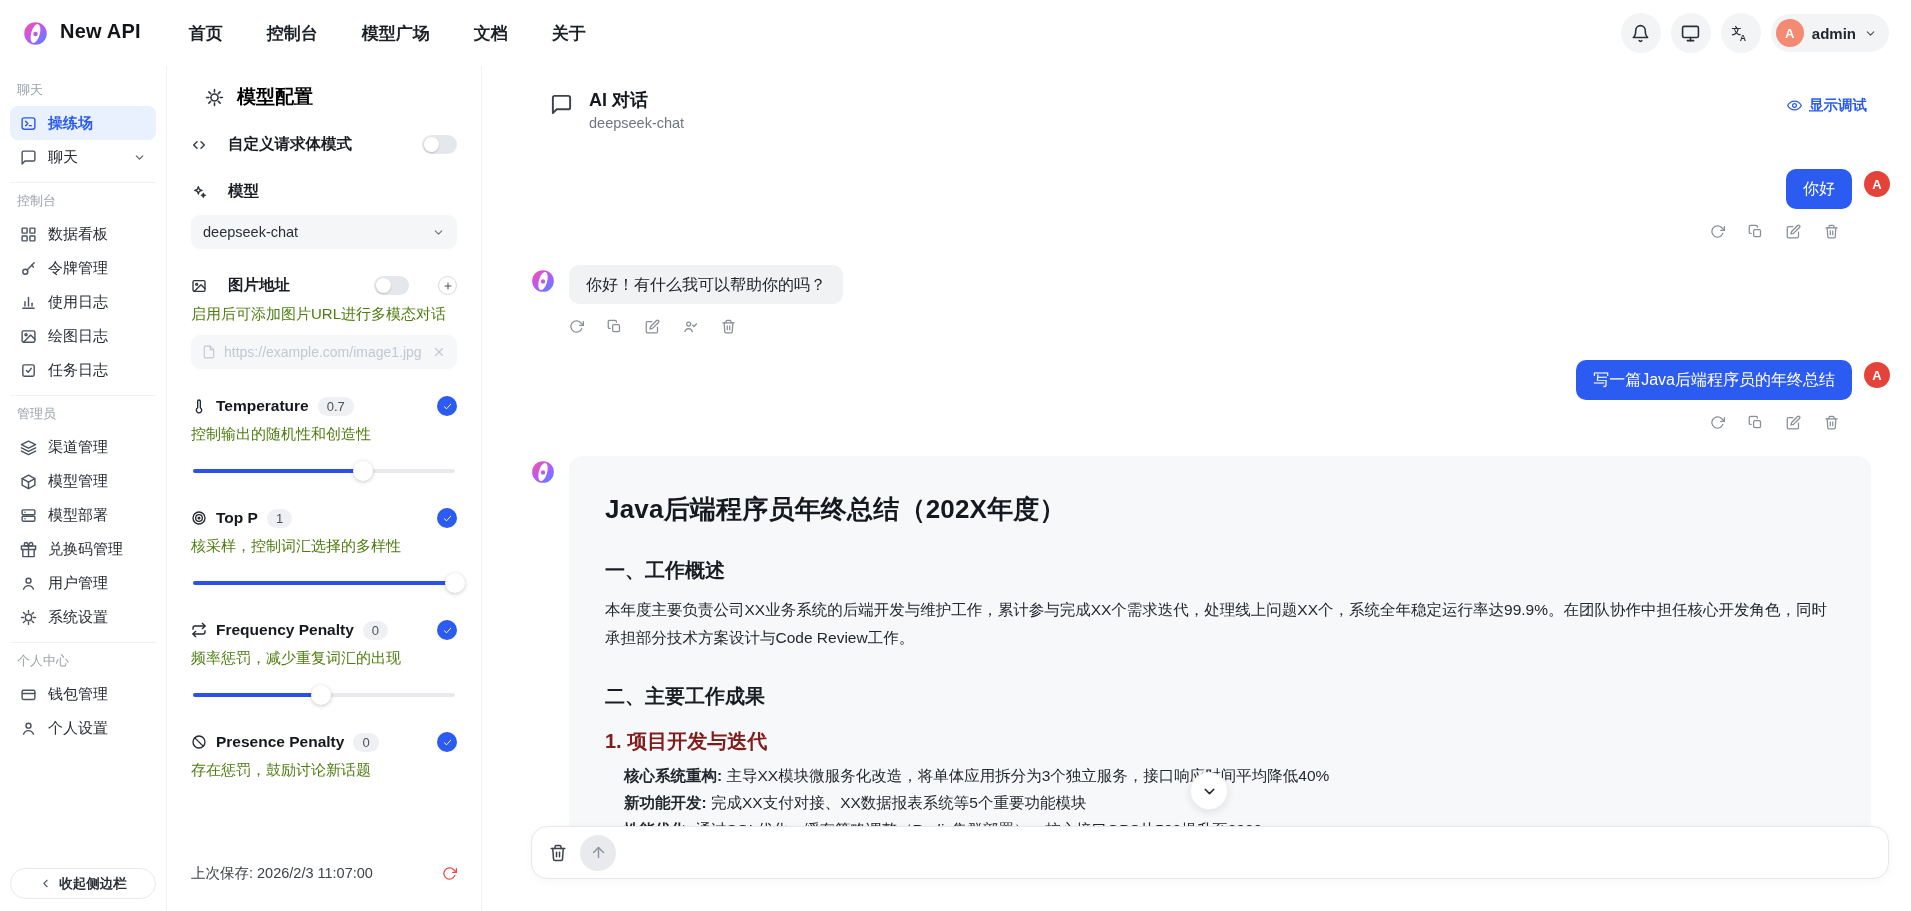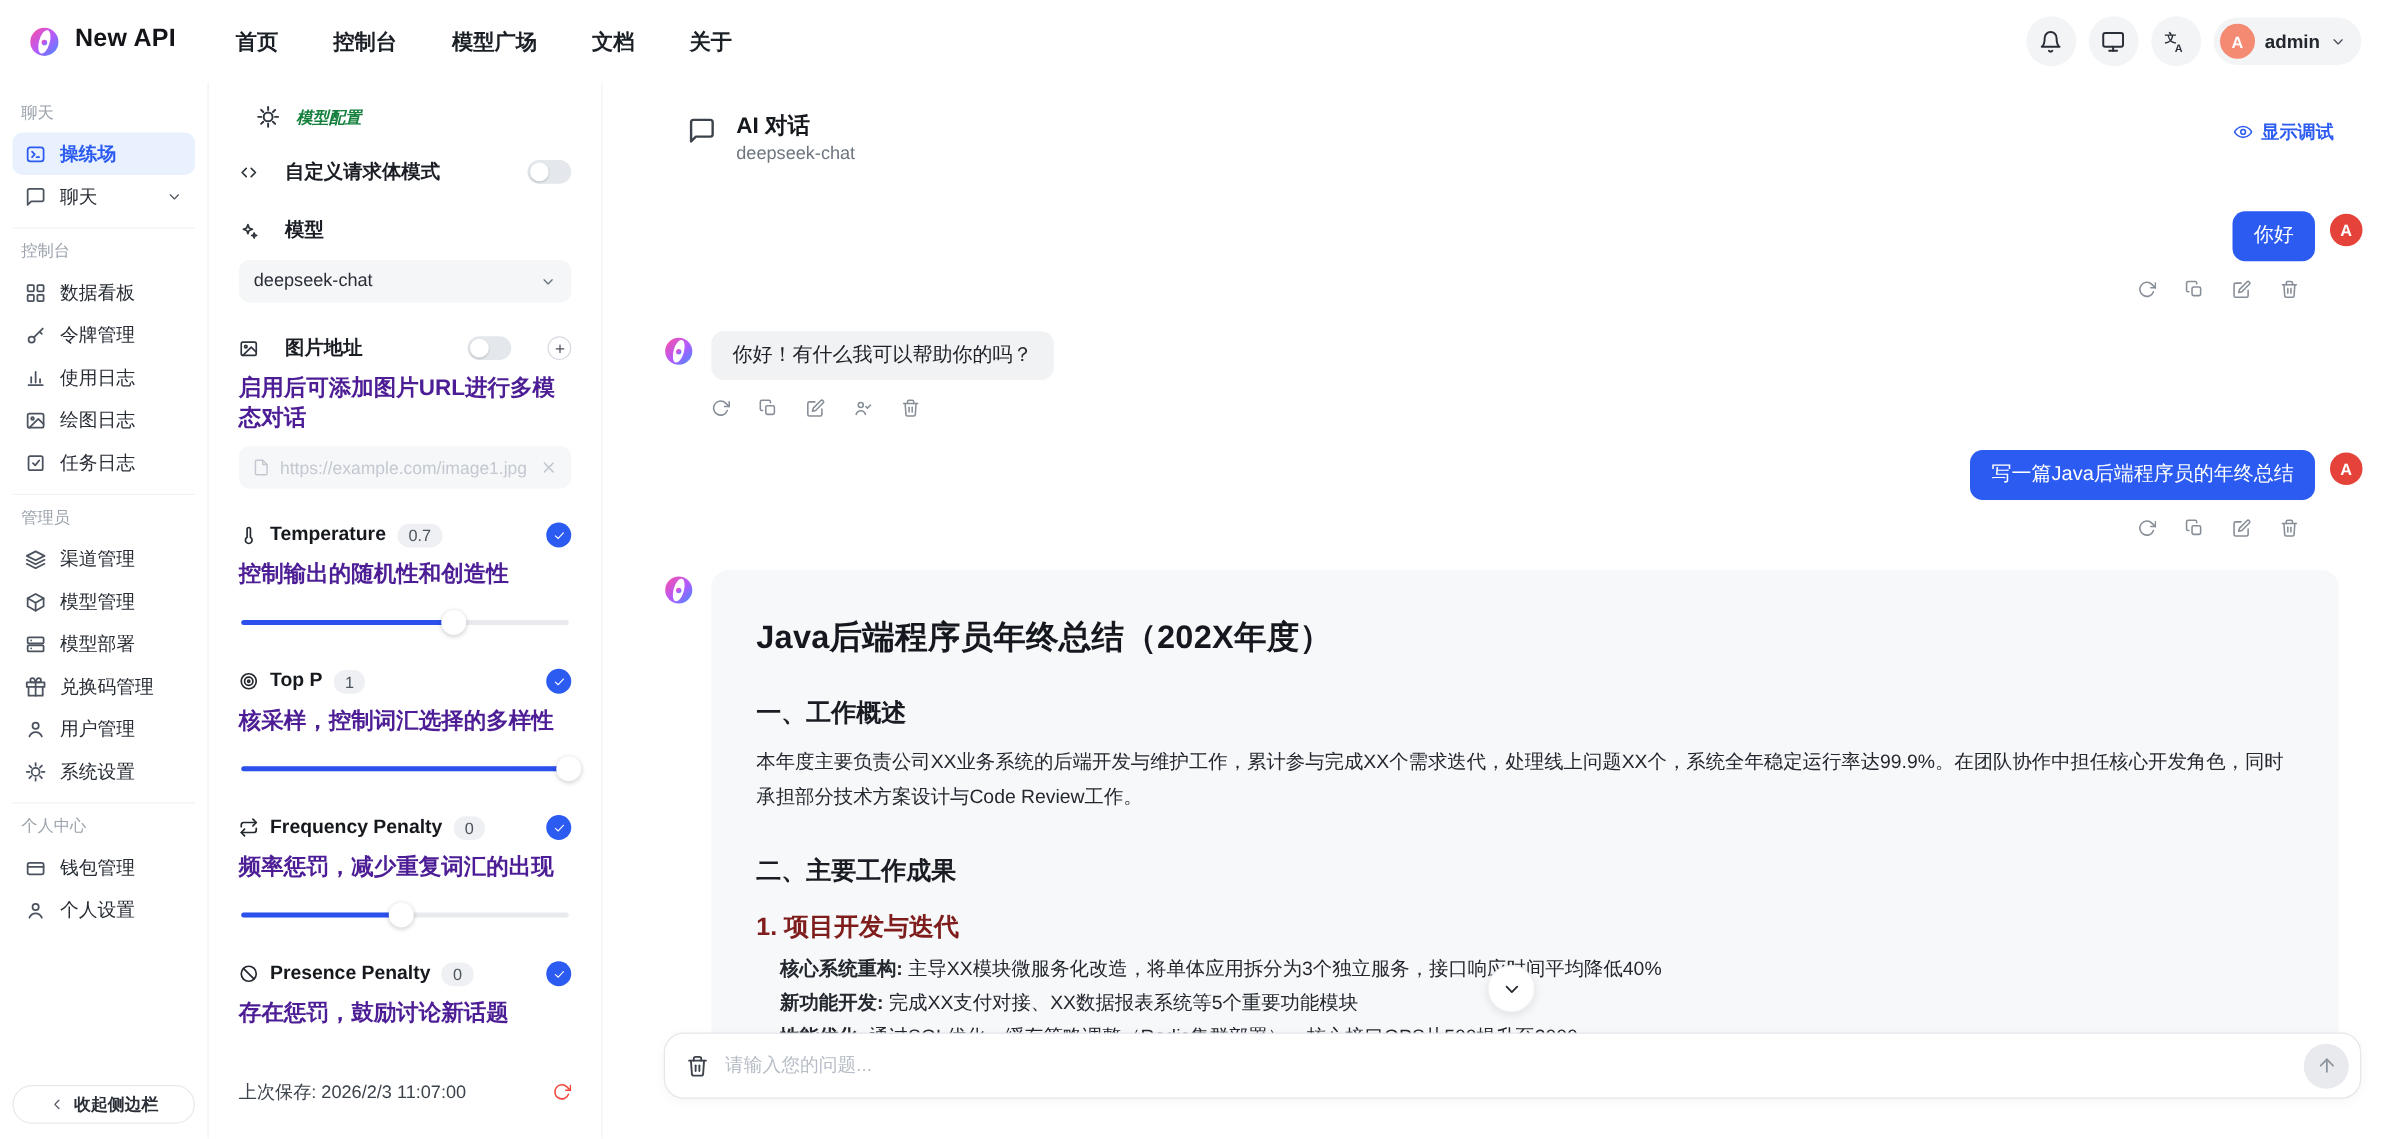--- a/index.html
+++ b/index.html
@@ -36,32 +36,32 @@
   .side-item.active { background:#e9f1fe; color:#2b5bf0; font-weight:600; }
   .side-item.active .s-ic { color:#2b5bf0; }
   .side-item .chev { margin-left:auto; font-size:13px; color:#565d66; }
   .collapse-btn { margin-top:auto; height:31px; border:1px solid #e7e9ed; background:#fff; border-radius:16px; display:flex; align-items:center; justify-content:center; gap:7px; font-size:13.5px; font-weight:600; color:#2a2f37; cursor:pointer; }
   .collapse-btn .s-ic { font-size:13px; color:#555c65; display:flex; }
 
   
   .config { width:315px; flex:0 0 315px; border-right:1px solid #f1f2f4; padding:18px 24px 14px; display:flex; flex-direction:column; overflow:hidden; }
   .cfg-header { display:flex; align-items:center; gap:13px; padding-left:14px; margin-bottom:24px; }
   .cfg-header .s-ic { font-size:19px; color:#2f353d; display:flex; }
-  .cfg-title { font-size:13px; font-weight:700; color:#15803d;font-style:italic; }
+  .cfg-title { font-size:19px; font-weight:700; color:#000000; }
   .cfg-row { display:flex; align-items:center; gap:21px; }
   .cfg-row .s-ic { font-size:16px; color:#2f353d; display:flex; }
   .cfg-label { font-size:15.5px; font-weight:700; color:#1a1e24; }
   .spacer { flex:1; }
   .toggle { width:35px; height:19px; border-radius:10px; background:#e4e7eb; position:relative; cursor:pointer; flex:0 0 auto; }
   .toggle::after { content:""; position:absolute; left:2px; top:2px; width:15px; height:15px; border-radius:50%; background:#fff; box-shadow:0 1px 2px rgba(0,0,0,.18); }
   .plus-btn { width:19px; height:19px; border-radius:50%; border:1px solid #d6dae0; color:#4a5057; display:flex; align-items:center; justify-content:center; font-size:12px; margin-left:8px; cursor:pointer; }
   .select { margin-top:13px; height:34px; background:#f5f6f8; border-radius:9px; display:flex; align-items:center; padding:0 12px; font-size:14.5px; color:#2a2f37; cursor:pointer; }
   .select .chev { margin-left:auto; font-size:13px; color:#6a727c; }
   .cfg-block { margin-top:26px; }
-  .cfg-desc { margin-top:9px; font-size:18px; color:#4c1d95;font-weight:bold; }
+  .cfg-desc { margin-top:9px; font-size:15px; color:#4d7c0f; }
   .url-input { margin-top:11px; height:34px; background:#f6f7f9; border-radius:9px; display:flex; align-items:center; gap:8px; padding:0 11px; }
   .url-input .s-ic { font-size:14px; color:#c3c8d1; display:flex; }
   .url-input input { flex:1; min-width:0; border:0; outline:0; background:transparent; font-size:14px; color:#555; font-family:inherit; }
   .url-input input::placeholder { color:#c3c8d1; }
   .param { margin-top:27px; }
   .param-head { display:flex; align-items:center; gap:9px; }
   .param-head .s-ic { font-size:16px; color:#23272e; display:flex; }
   .param-name { font-size:15.5px; font-weight:700; color:#15181d; }
   .badge { background:#eef0f3; border-radius:10px; padding:2px 9px; font-size:13px; color:#4c535c; }
   .check-circle { margin-left:auto; width:20px; height:20px; border-radius:50%; background:#2b5bf0; color:#fff; display:flex; align-items:center; justify-content:center; font-size:11px; cursor:pointer; }
@@ -704,21 +704,20 @@
       <div class="input-bar">
         <span class="trash">
             <svg class="icn" viewBox="0 0 24 24">
               <polyline points="3 6 21 6"></polyline>
               <path d="M19 6l-1 14a2 2 0 0 1-2 2H8a2 2 0 0 1-2-2L5 6"></path>
               <path d="M8 6V4a2 2 0 0 1 2-2h4a2 2 0 0 1 2 2v2"></path>
               <line x1="10" y1="11" x2="10" y2="17"></line>
               <line x1="14" y1="11" x2="14" y2="17"></line>
             </svg>
           </span>
-        <input placeholder="请输入您的问题..." style="">
         <span class="send-btn">
             <svg class="icn" viewBox="0 0 24 24">
               <line x1="12" y1="19" x2="12" y2="5"></line>
               <polyline points="5 12 12 5 19 12"></polyline>
             </svg>
           </span>
       </div>
     </div>
 
   </div>

